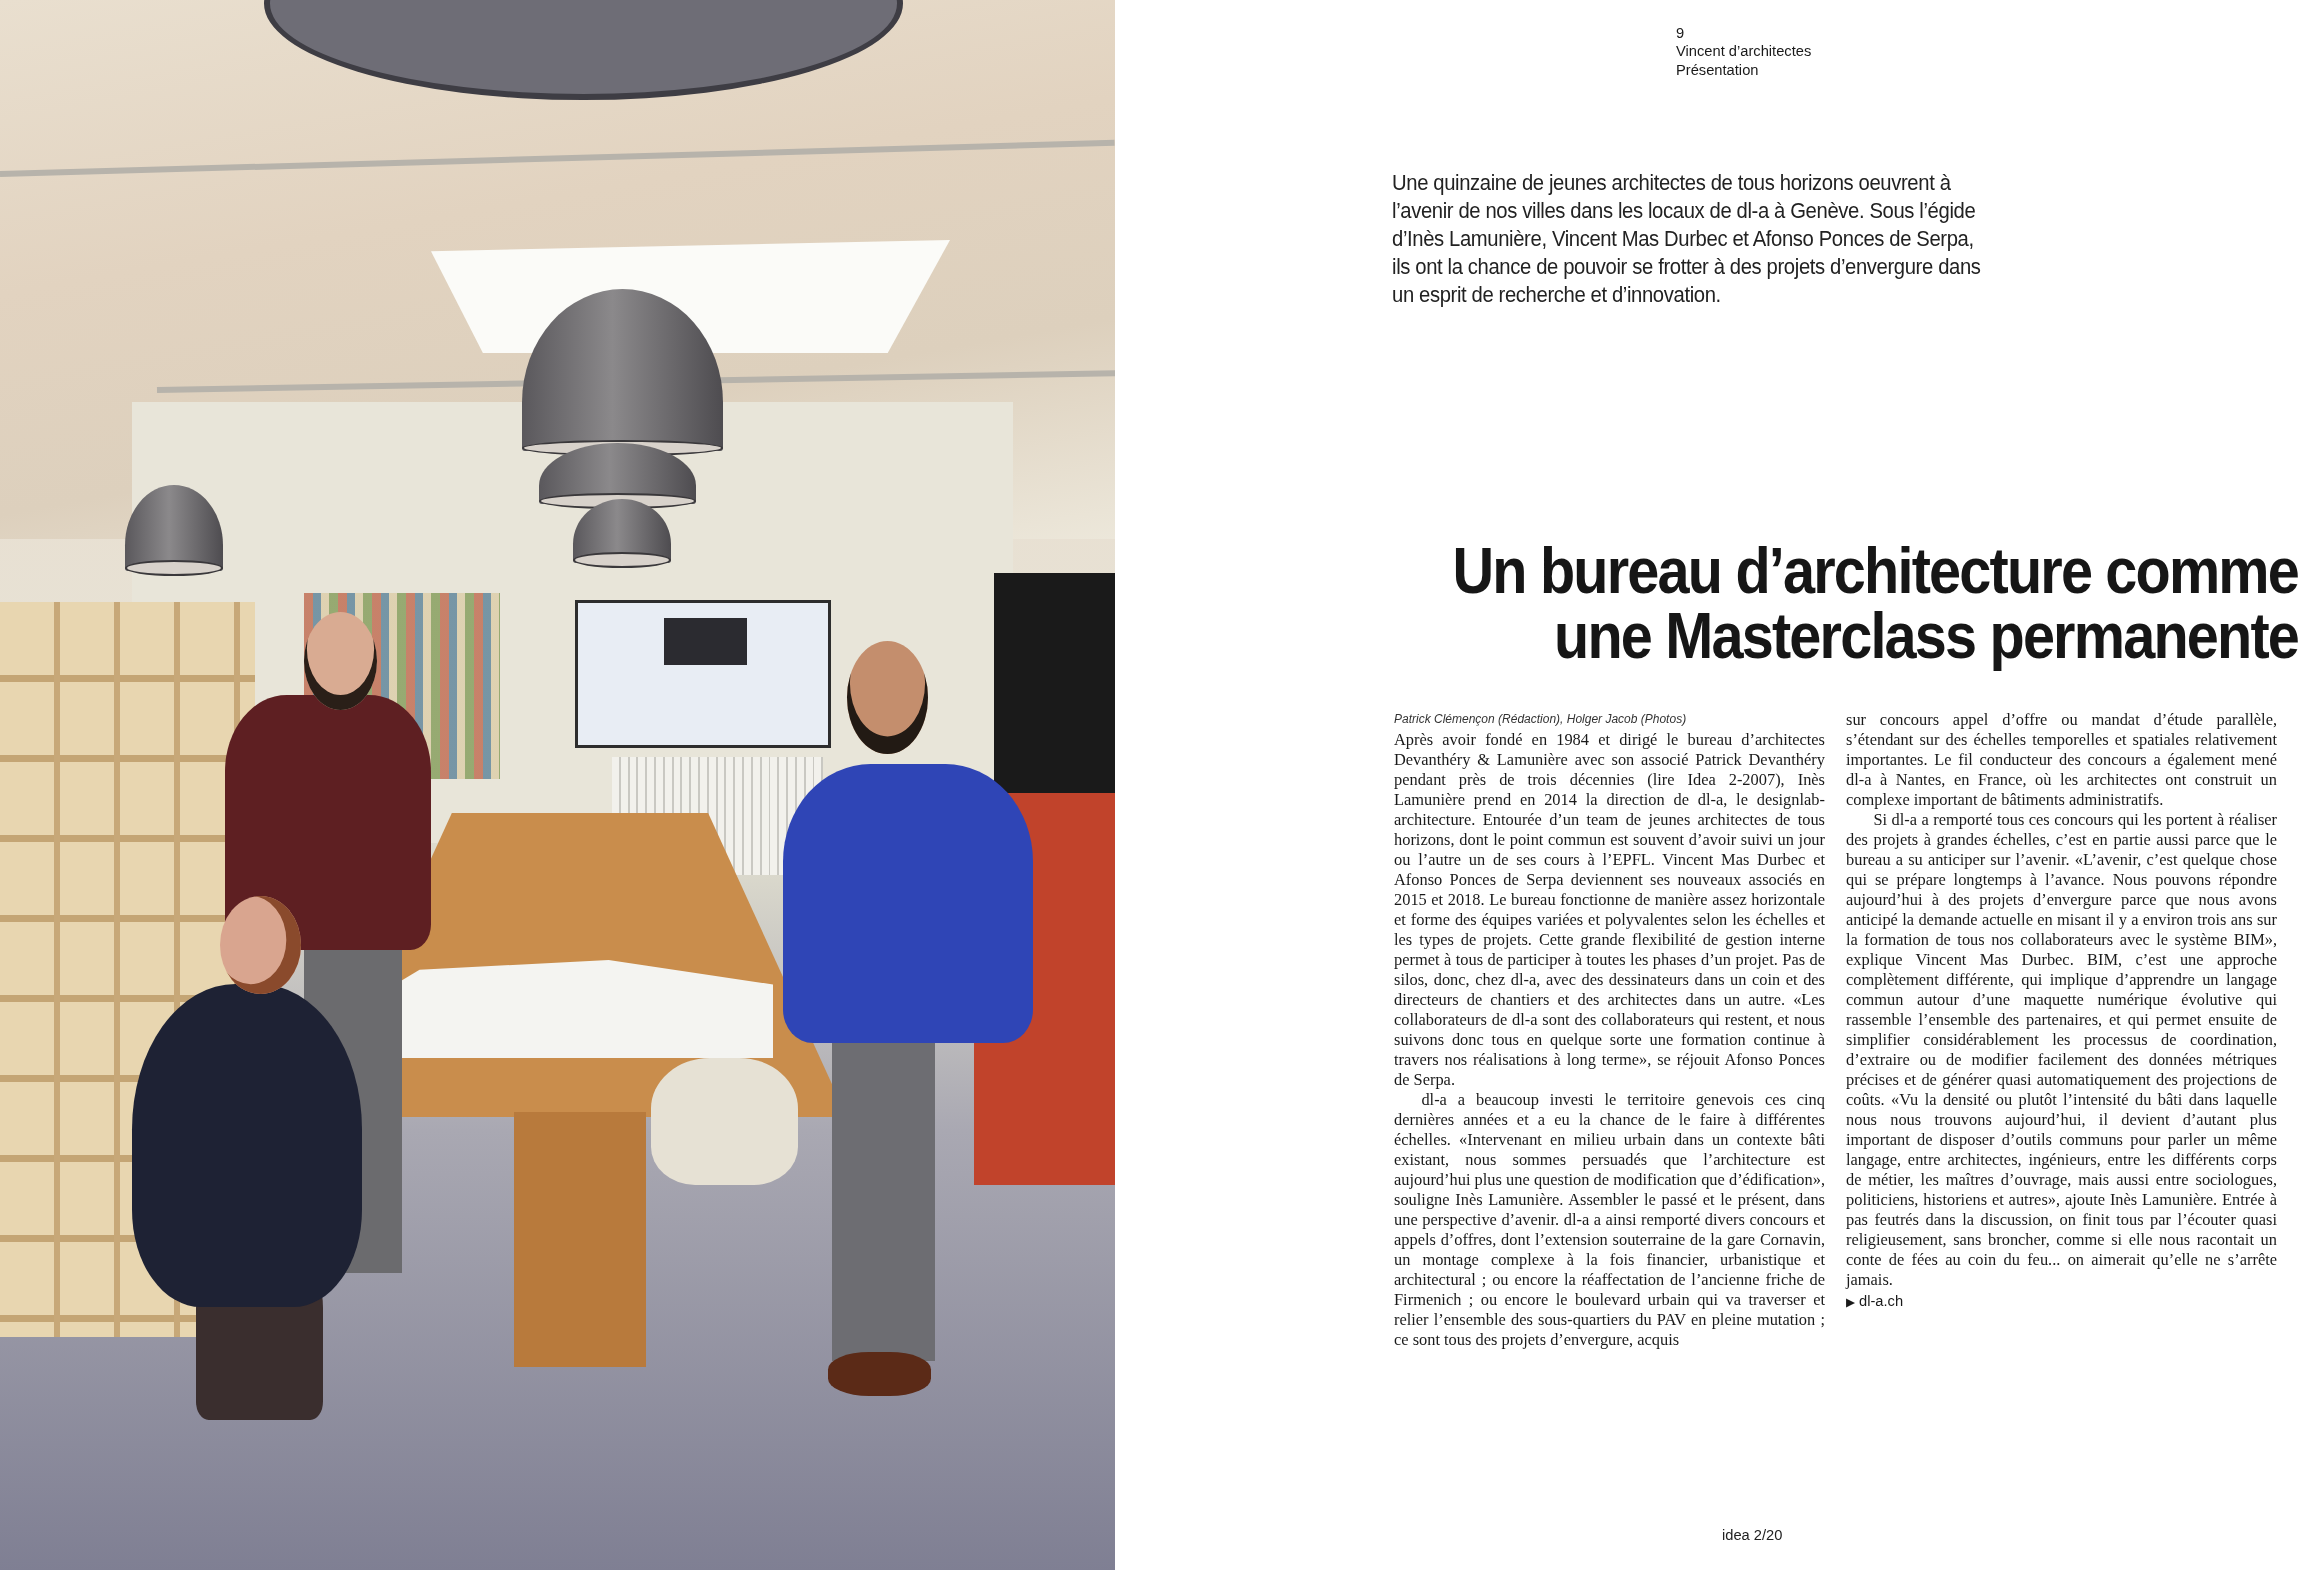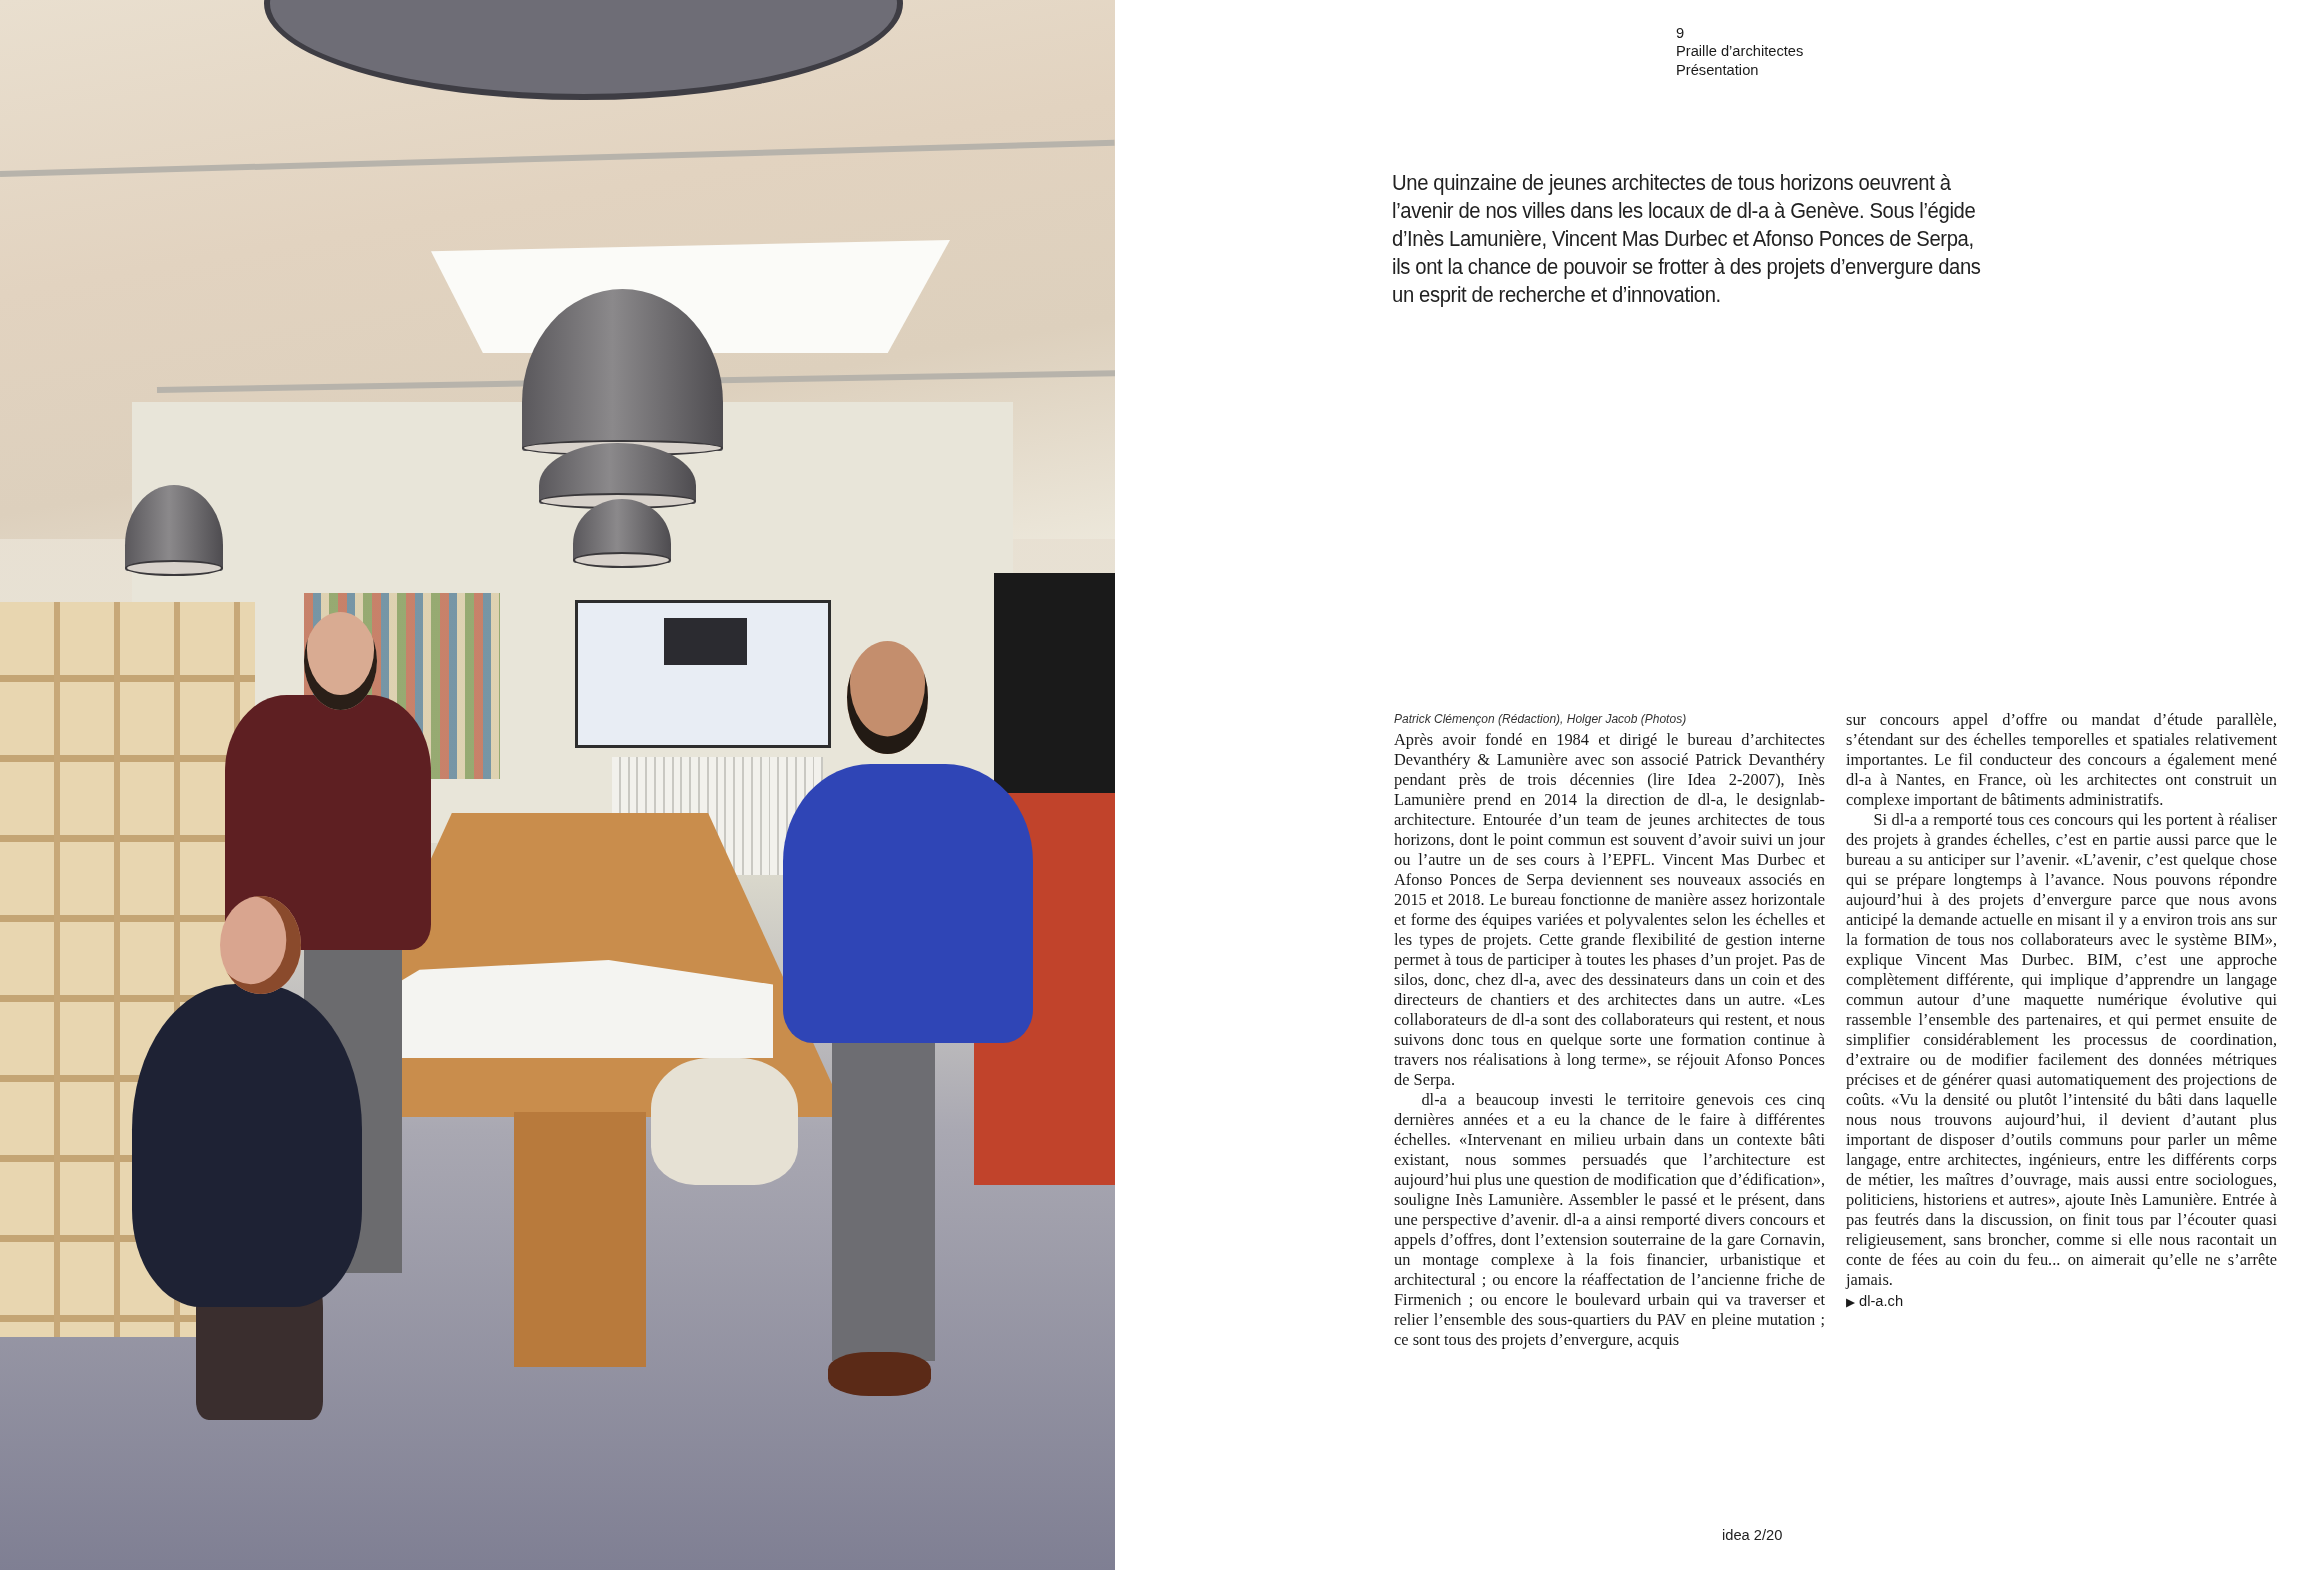--- a/index.html
+++ b/index.html
@@ -97,26 +97,30 @@
   <div class="person p-woman-head"></div>
   <div class="person p-man2-legs"></div>
   <div class="person p-man2-shoes"></div>
   <div class="person p-man2-body"></div>
   <div class="person p-man2-head"></div>
 </div>
 
 <div class="page">
   <div class="runner">
     <div>9</div>
-    <div>Praille d’architectes</div>
+    <div>Vincent d’architectes</div>
     <div class="bold">Présentation</div>
   </div>
 
   <div class="lead">Une quinzaine de jeunes architectes de tous horizons oeuvrent à l’avenir de nos villes dans les locaux de dl-a à Genève. Sous l’égide d’Inès Lamunière, Vincent Mas Durbec et Afonso Ponces de Serpa, ils ont la chance de pouvoir se frotter à des projets d’envergure dans un esprit de recherche et d’innovation.</div>
 
+  <h1 class="headline" style="margin:0;">
+    <span>Un bureau d’architecture comme</span>
+    <span>une Masterclass permanente</span>
+  </h1>
 
 
   <div class="byline">Patrick Clémençon (Rédaction), Holger Jacob (Photos)</div>
 
   <div class="col col-left">
     <p>Après avoir fondé en 1984 et dirigé le bureau d’architectes Devanthéry &amp; Lamunière avec son associé Patrick Devanthéry pendant près de trois décennies (lire Idea 2-2007), Inès Lamunière prend en 2014 la direction de dl-a, le designlab-architecture. Entourée d’un team de jeunes architectes de tous horizons, dont le point commun est souvent d’avoir suivi un jour ou l’autre un de ses cours à l’EPFL. Vincent Mas Durbec et Afonso Ponces de Serpa deviennent ses nouveaux associés en 2015 et 2018. Le bureau fonctionne de manière assez horizontale et forme des équipes variées et polyvalentes selon les échelles et les types de projets. Cette grande flexibilité de gestion interne permet à tous de participer à toutes les phases d’un projet. Pas de silos, donc, chez dl-a, avec des dessinateurs dans un coin et des directeurs de chantiers et des architectes dans un autre. «Les collaborateurs de dl-a sont des collaborateurs qui restent, et nous suivons donc tous en quelque sorte une formation continue à travers nos réalisations à long terme», se réjouit Afonso Ponces de Serpa.</p>
     <p class="indent">dl-a a beaucoup investi le territoire genevois ces cinq dernières années et a eu la chance de le faire à différentes échelles. «Intervenant en milieu urbain dans un contexte bâti existant, nous sommes persuadés que l’architecture est aujourd’hui plus une question de modification que d’édification», souligne Inès Lamunière. Assembler le passé et le présent, dans une perspective d’avenir. dl-a a ainsi remporté divers concours et appels d’offres, dont l’extension souterraine de la gare Cornavin, un montage complexe à la fois financier, urbanistique et architectural ; ou encore la réaffectation de l’ancienne friche de Firmenich ; ou encore le boulevard urbain qui va traverser et relier l’ensemble des sous-quartiers du PAV en pleine mutation ; ce sont tous des projets d’envergure, acquis</p>
   </div>
 
   <div class="col col-right">

